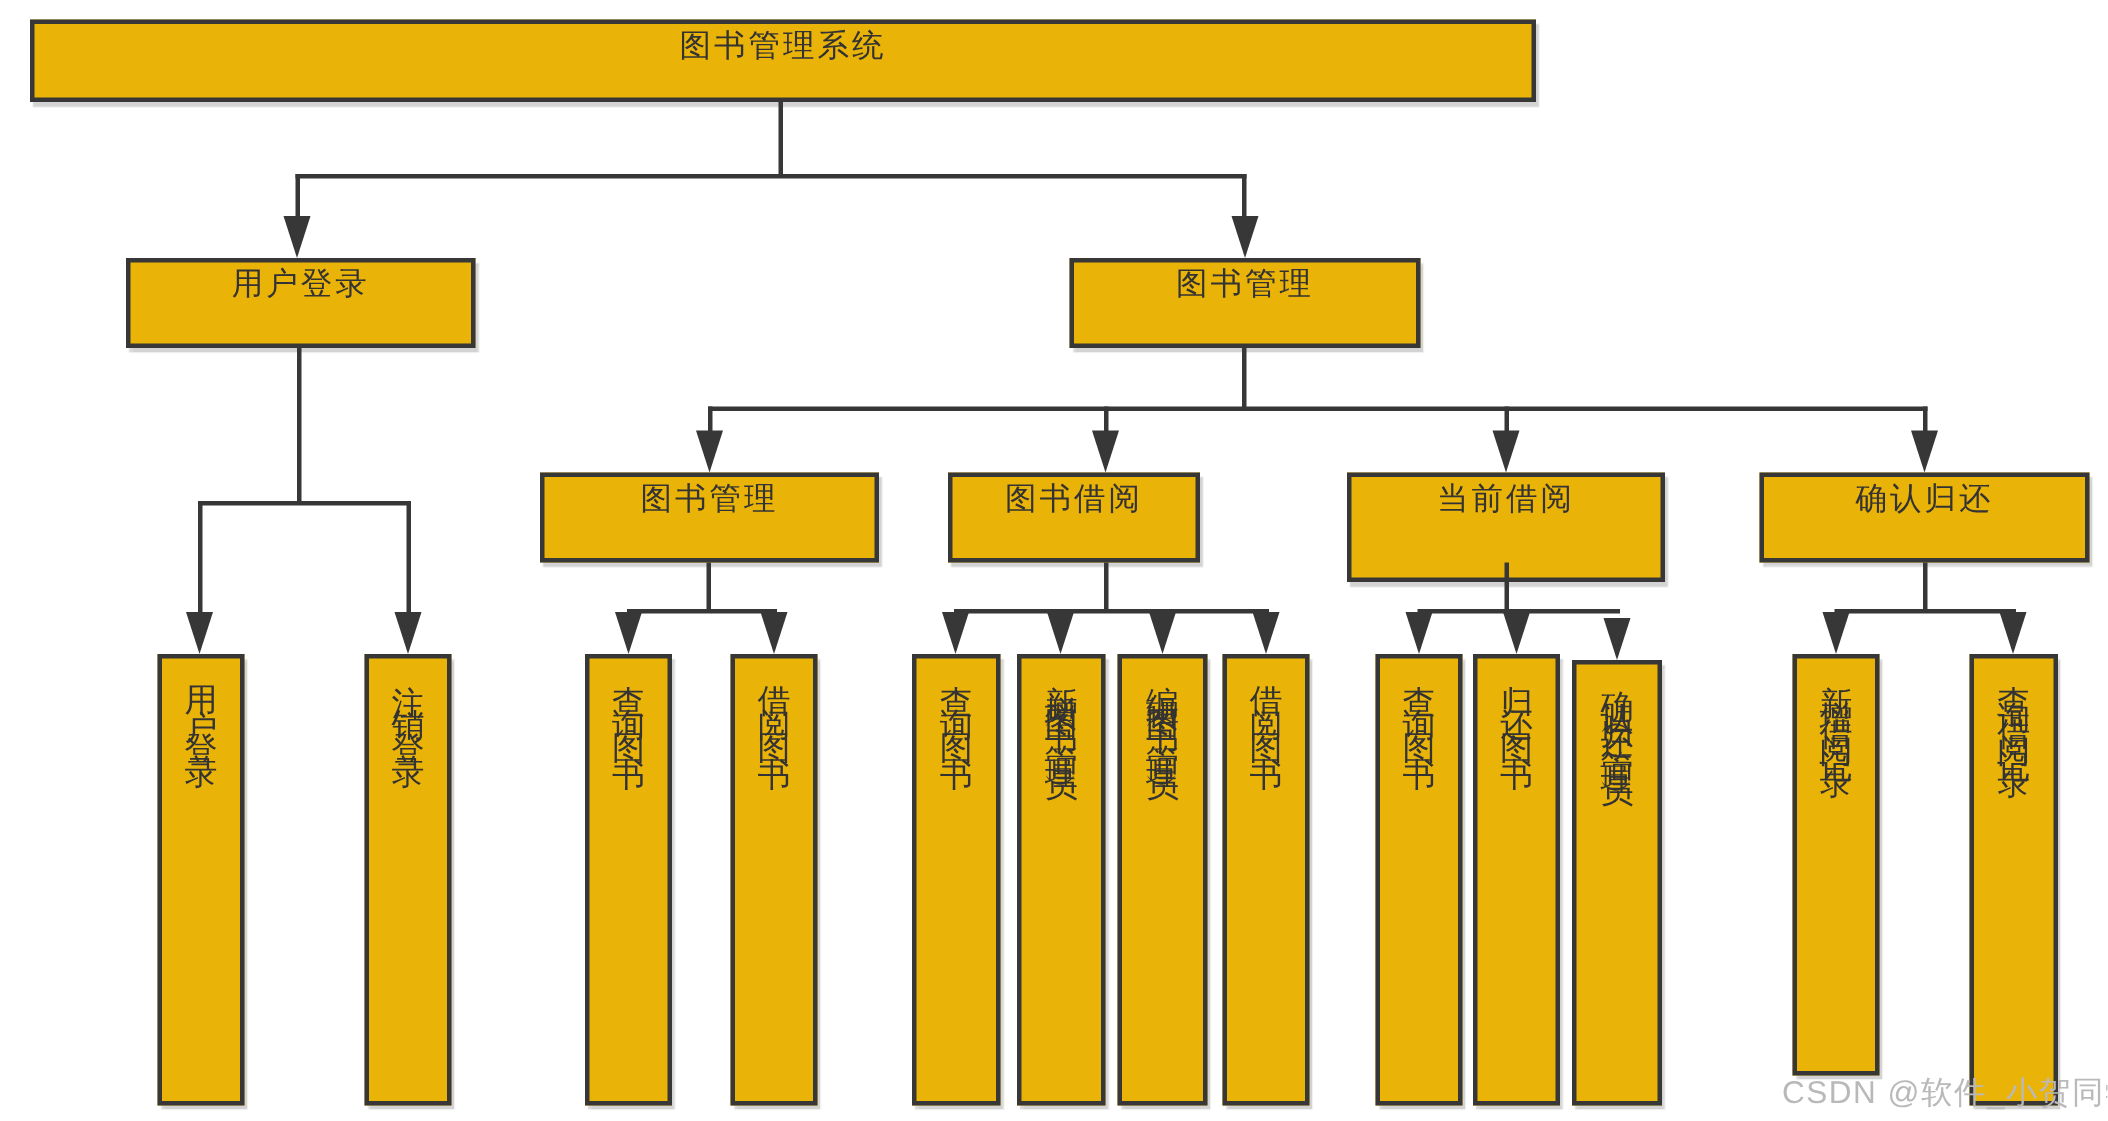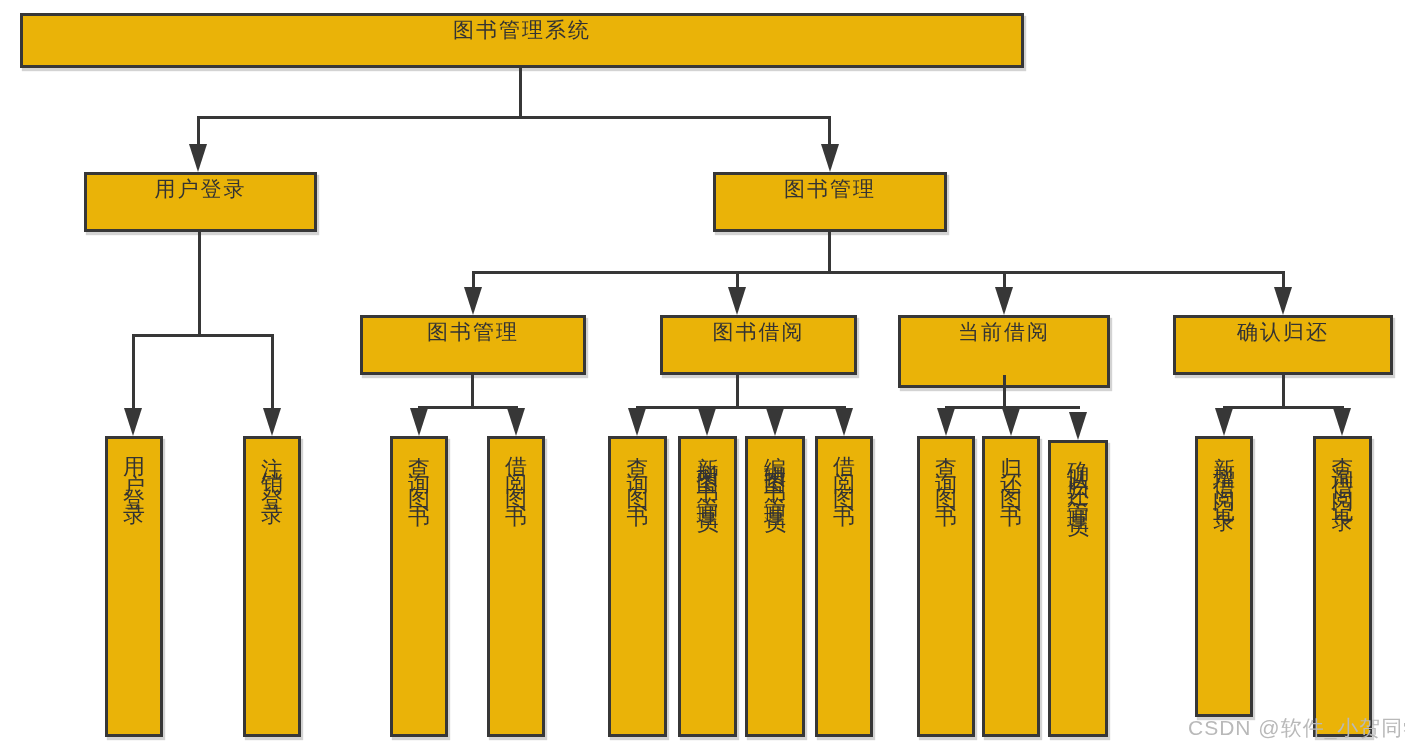--- a/index.html
+++ b/index.html
@@ -86,21 +86,21 @@
 <div class="vline" style="left:1003px;top:271px;height:20px;"></div>
 <div class="vline" style="left:1282px;top:271px;height:20px;"></div>
 <div class="arrow" style="left:464px;top:287px;"></div>
 <div class="arrow" style="left:728px;top:287px;"></div>
 <div class="arrow" style="left:995px;top:287px;"></div>
 <div class="arrow" style="left:1274px;top:287px;"></div>
 
 <div class="box" style="left:360px;top:315px;width:226px;height:60px;">
   <span class="lbl">图书管理</span>
 </div>
-<div class="box" style="left:660px;top:315px;width:197px;height:60px;">
+<div class="box" style="left:632px;top:315px;width:168px;height:60px;">
   <span class="lbl">图书借阅</span>
 </div>
 <div class="box" style="left:898px;top:315px;width:212px;height:73px;">
   <span class="lbl">当前借阅</span>
 </div>
 <div class="box" style="left:1173px;top:315px;width:220px;height:60px;">
   <span class="lbl">确认归还</span>
 </div>
 
 <div class="vline" style="left:471px;top:375px;height:33px;"></div>

